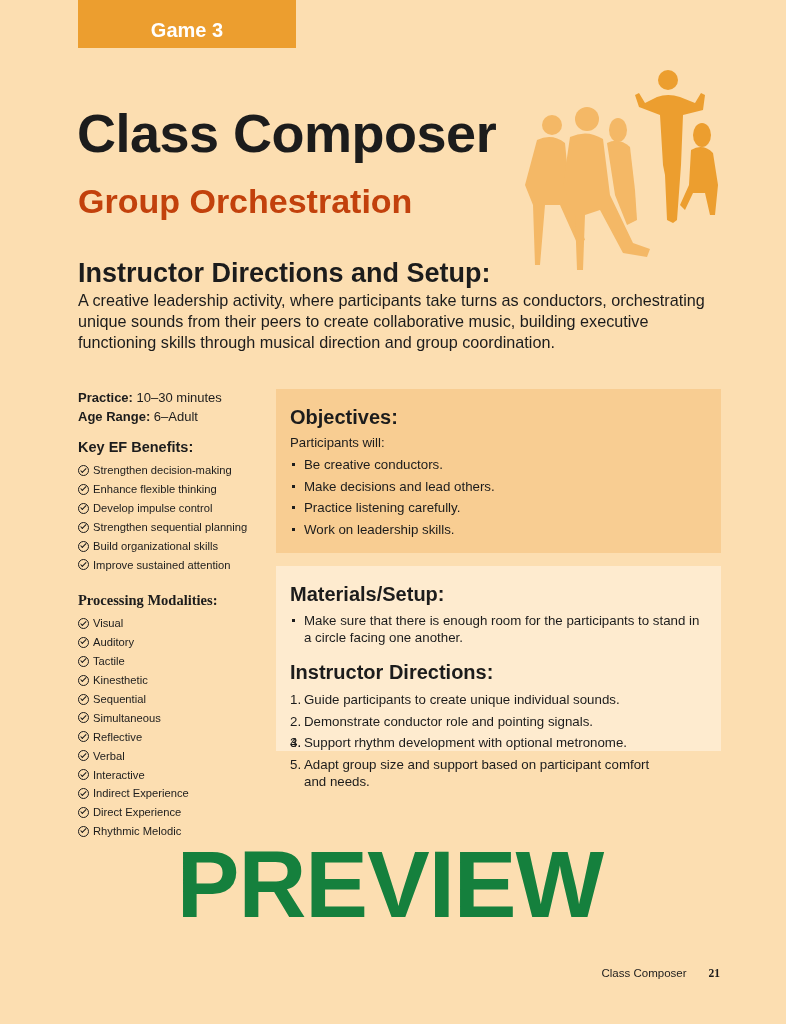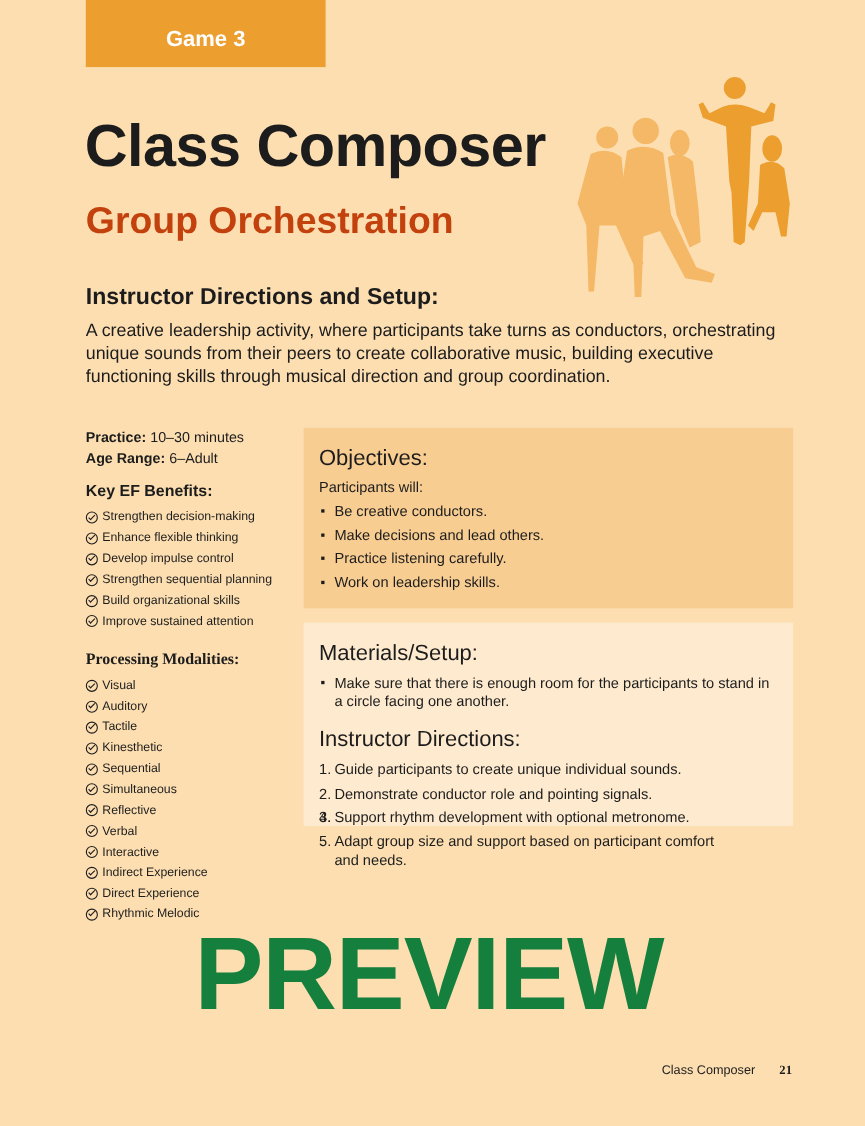--- a/index.html
+++ b/index.html
@@ -3,37 +3,37 @@
 <meta charset="utf-8">
 <style>
   html, body { margin: 0; padding: 0; }
   body {
     width: 786px; height: 1024px; position: relative; overflow: hidden;
     background: #fcdeb1;
     font-family: "Liberation Sans", "DejaVu Sans", sans-serif;
     color: #1c1c1c;
   }
   .game-tab {
-    position: absolute; left: 78px; top: 0; width: 218px; height: 61px;
+    position: absolute; left: 78px; top: 0; width: 218px; height: 48px;
     background: #ec9e2f; color: #fff; font-weight: bold; font-size: 20px;
     display: flex; align-items: center; justify-content: center;
     padding-top: 12px; box-sizing: border-box;
   }
   .title {
     position: absolute; left: 77px; top: 102px; margin: 0;
     font-size: 54px; font-weight: bold; letter-spacing: -0.5px; color: #1c1c1c;
   }
   .subtitle {
     position: absolute; left: 78px; top: 182px; margin: 0;
     font-size: 34px; font-weight: bold; color: #c2410c;
   }
   .illustration { position: absolute; left: 515px; top: 65px; width: 215px; height: 205px; }
   .intro-heading {
     position: absolute; left: 78px; top: 258px; margin: 0;
-    font-size: 21px; font-weight: bold;
+    font-size: 27px; font-weight: bold;
   }
   .intro-text {
     position: absolute; left: 78px; top: 290px; width: 650px; margin: 0;
     font-size: 16.2px; line-height: 21px;
   }
   .meta { position: absolute; left: 78px; top: 389px; font-size: 13px; line-height: 18.5px; }
   .meta b { font-weight: bold; }
   .side-heading { position: absolute; left: 78px; margin: 0; font-size: 14.5px; font-weight: bold; }
   .check-list { position: absolute; left: 78px; margin: 0; padding: 0; list-style: none; font-size: 11.2px; }
   .check-list li { display: flex; align-items: center; height: 18.9px; }
@@ -43,21 +43,21 @@
   }
   .check-icon::after {
     content: ""; position: absolute; left: 2.6px; top: 0.6px; width: 2.4px; height: 4.6px;
     border-right: 1.3px solid #1c1c1c; border-bottom: 1.3px solid #1c1c1c; transform: rotate(45deg);
   }
   .box {
     position: absolute; left: 276px; width: 445px; box-sizing: border-box; padding: 0 14px;
   }
   .box-objectives { top: 389px; height: 164px; background: #f8cd92; }
   .box-materials { top: 566px; height: 185px; background: #feebcf; }
-  .box h3 { margin: 0; font-size: 20px; font-weight: normal; }
+  .box h3 { margin: 0; font-size: 20px; font-weight: bold; }
   .box .lead { font-size: 13.2px; margin: 0; }
   .bullets { margin: 0; padding: 0; list-style: none; font-size: 13.3px; }
   .bullets li { position: relative; padding-left: 14px; line-height: 17px; }
   .bullets li::before {
     content: ""; position: absolute; left: 2px; top: 7px; width: 3px; height: 3px; background: #1c1c1c;
   }
   .numbers { margin: 0; padding: 0; list-style: none; font-size: 13.3px; }
   .numbers li { position: relative; padding-left: 14px; line-height: 17px; }
   .numbers li .num { position: absolute; left: 0; }
   .watermark {

